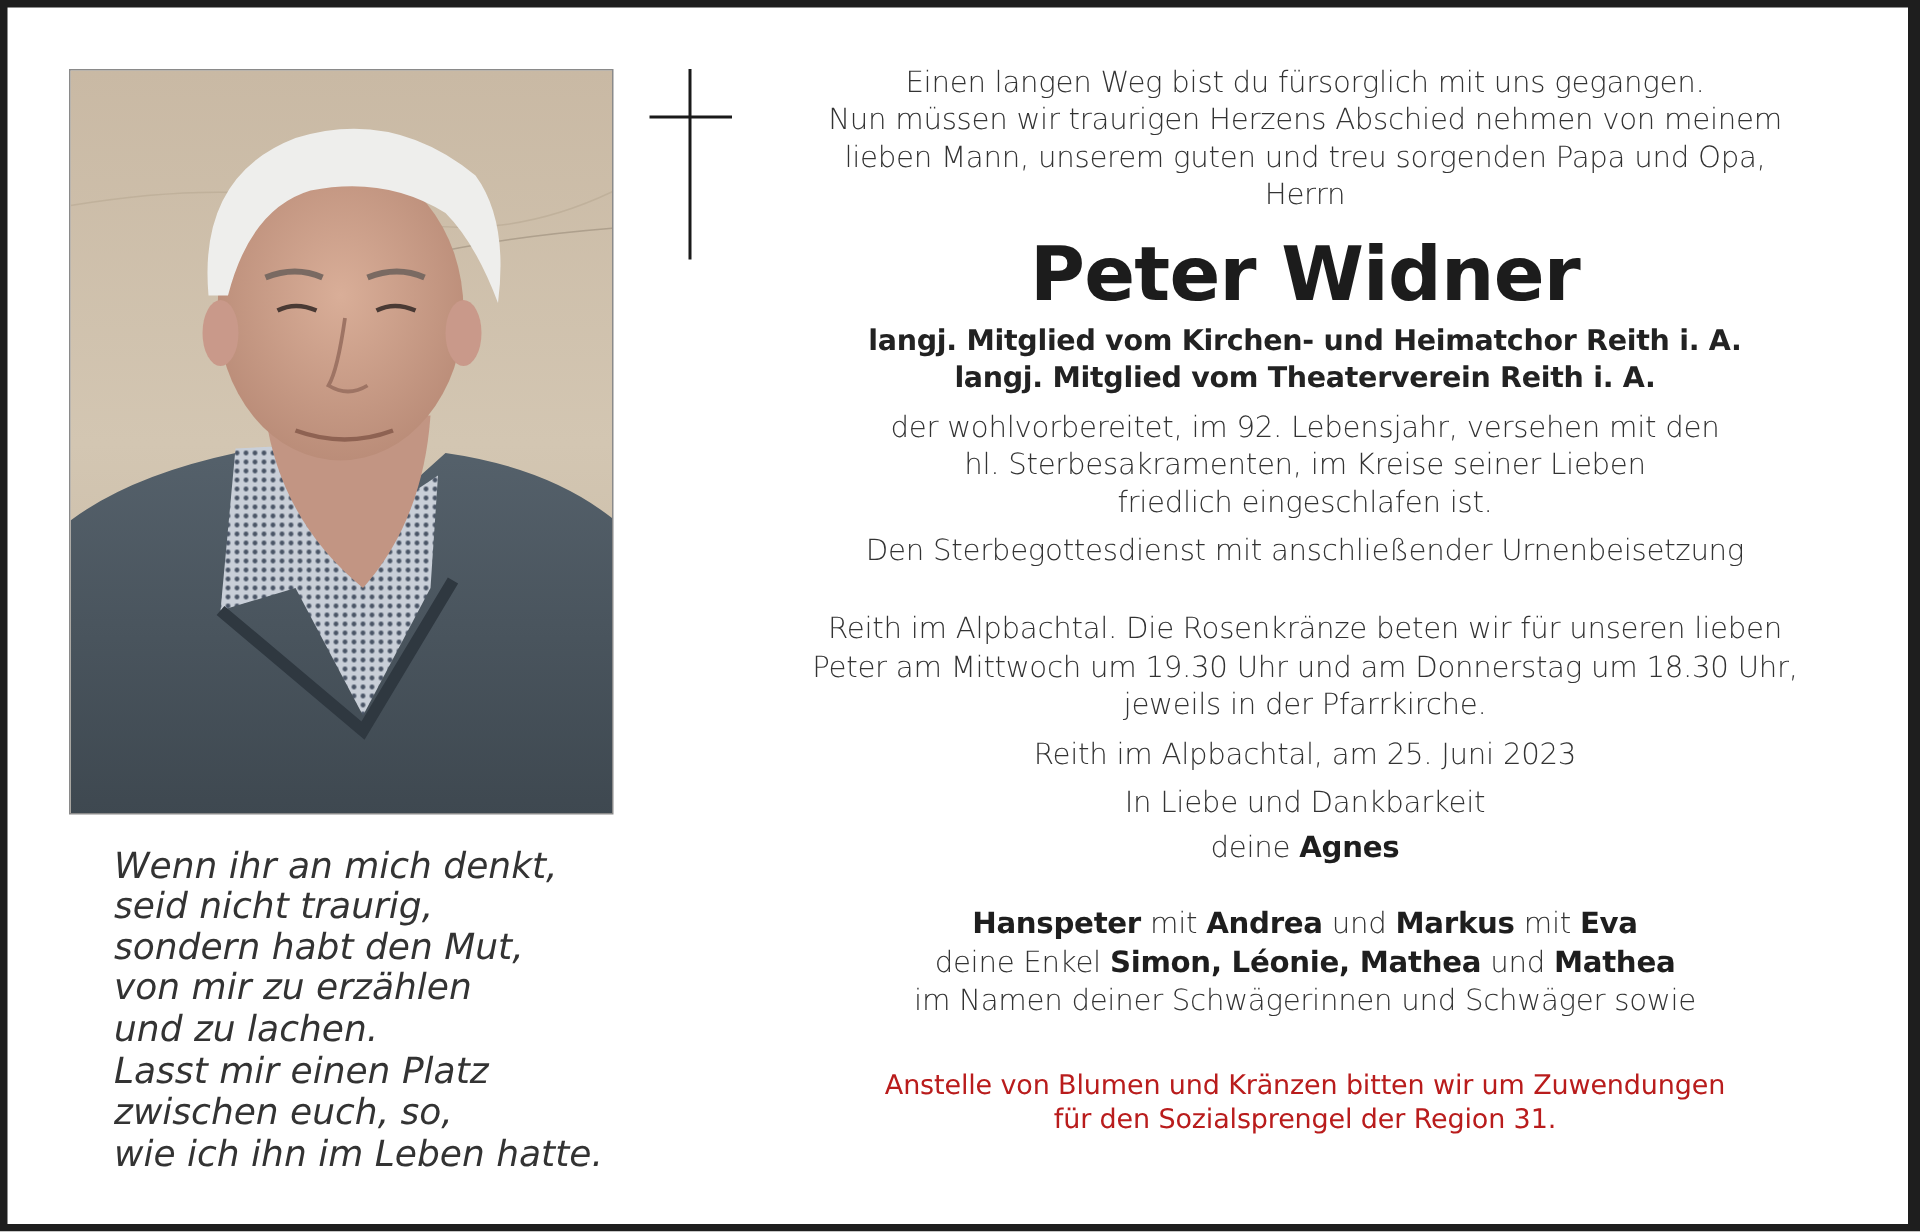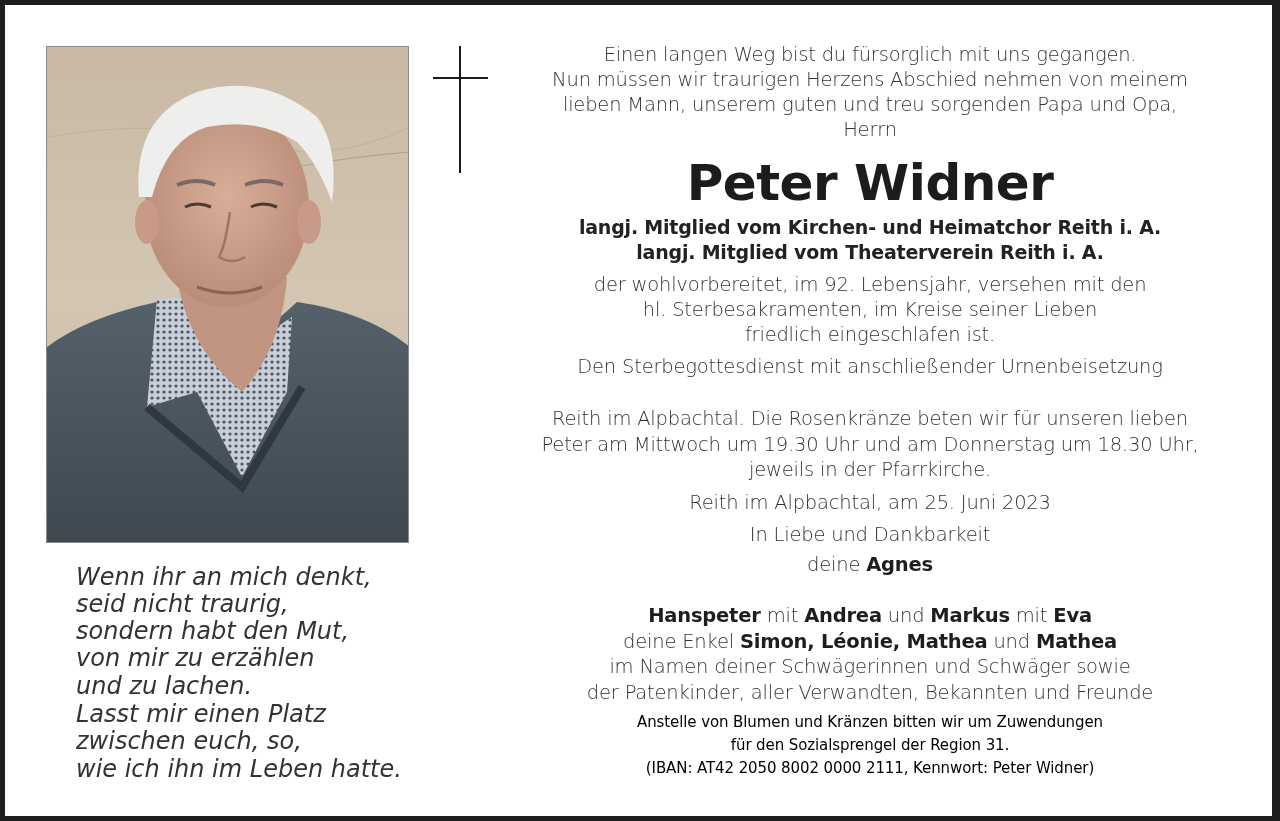--- a/index.html
+++ b/index.html
@@ -15,21 +15,21 @@
     background: linear-gradient(180deg, #cbbba6 0%, #d2c4b0 40%, #cdbfaa 60%, #c6b8a3 100%);
   }
   .photo svg { display: block; }
   .cross-v { position: absolute; left: 459px; top: 46px; width: 2px; height: 127px; background: #1a1a1a; }
   .cross-h { position: absolute; left: 433px; top: 77px; width: 55px; height: 2px; background: #1a1a1a; }
 
   .col { position: absolute; left: 505px; width: 730px; text-align: center; color: #2a2a2a;
          font-family: "DejaVu Sans", sans-serif; }
   .line { position: absolute; left: 0; right: 0; white-space: nowrap; }
   .reg { font-size: 19.5px; font-weight: 300; letter-spacing: -0.2px; color: #333; }
-  .small { font-size: 15px; color: #000000; letter-spacing: -0.1px; }
+  .small { font-size: 18px; color: #b91c1c; letter-spacing: -0.1px; }
   .name { font-family: "DejaVu Sans", sans-serif; font-weight: bold; font-size: 50px; color: #1c1c1c; letter-spacing: -0.5px; }
   .sub { font-weight: bold; font-size: 19px; color: #222; letter-spacing: -0.2px; }
   b { font-weight: bold; color: #1e1e1e; }
 
   .poem { position: absolute; left: 76px; width: 340px; text-align: left;
           font-family: "DejaVu Sans", sans-serif; font-style: italic; font-size: 24px;
           color: #333; letter-spacing: 0px; }
   .poem .line { left: 0; right: 0; }
 </style>
 </head>
@@ -115,25 +115,23 @@
   <div class="line reg" style="top:523px">In Liebe und Dankbarkeit</div>
 
   <div class="line reg" style="top:553px"><span>deine </span><b>Agnes</b></div>
 
 
   <div class="line reg" style="top:604px"><b>Hanspeter</b><span> mit </span><b>Andrea</b><span> und </span><b>Markus</b><span> mit </span><b>Eva</b></div>
 
   <div class="line reg" style="top:630px"><span>deine Enkel </span><b>Simon, Léonie, Mathea</b><span> und </span><b>Mathea</b></div>
 
   <div class="line reg" style="top:655px">im Namen deiner Schwägerinnen und Schwäger sowie</div>
-  <div class="line reg" style="top:681px">der Patenkinder, aller Verwandten, Bekannten und Freunde</div>
 
   <div class="line small" style="top:713px">Anstelle von Blumen und Kränzen bitten wir um Zuwendungen</div>
   <div class="line small" style="top:736px">für den Sozialsprengel der Region 31.</div>
-  <div class="line small" style="top:759px">(IBAN: AT42 2050 8002 0000 2111, Kennwort: Peter Widner)</div>
 </div>
 
 <div class="poem" style="top:0;height:821px;">
   <div class="line" style="top:563px">Wenn ihr an mich denkt,</div>
   <div class="line" style="top:590px">seid nicht traurig,</div>
   <div class="line" style="top:617px">sondern habt den Mut,</div>
   <div class="line" style="top:644px">von mir zu erzählen</div>
   <div class="line" style="top:672px">und zu lachen.</div>
   <div class="line" style="top:700px">Lasst mir einen Platz</div>
   <div class="line" style="top:727px">zwischen euch, so,</div>

